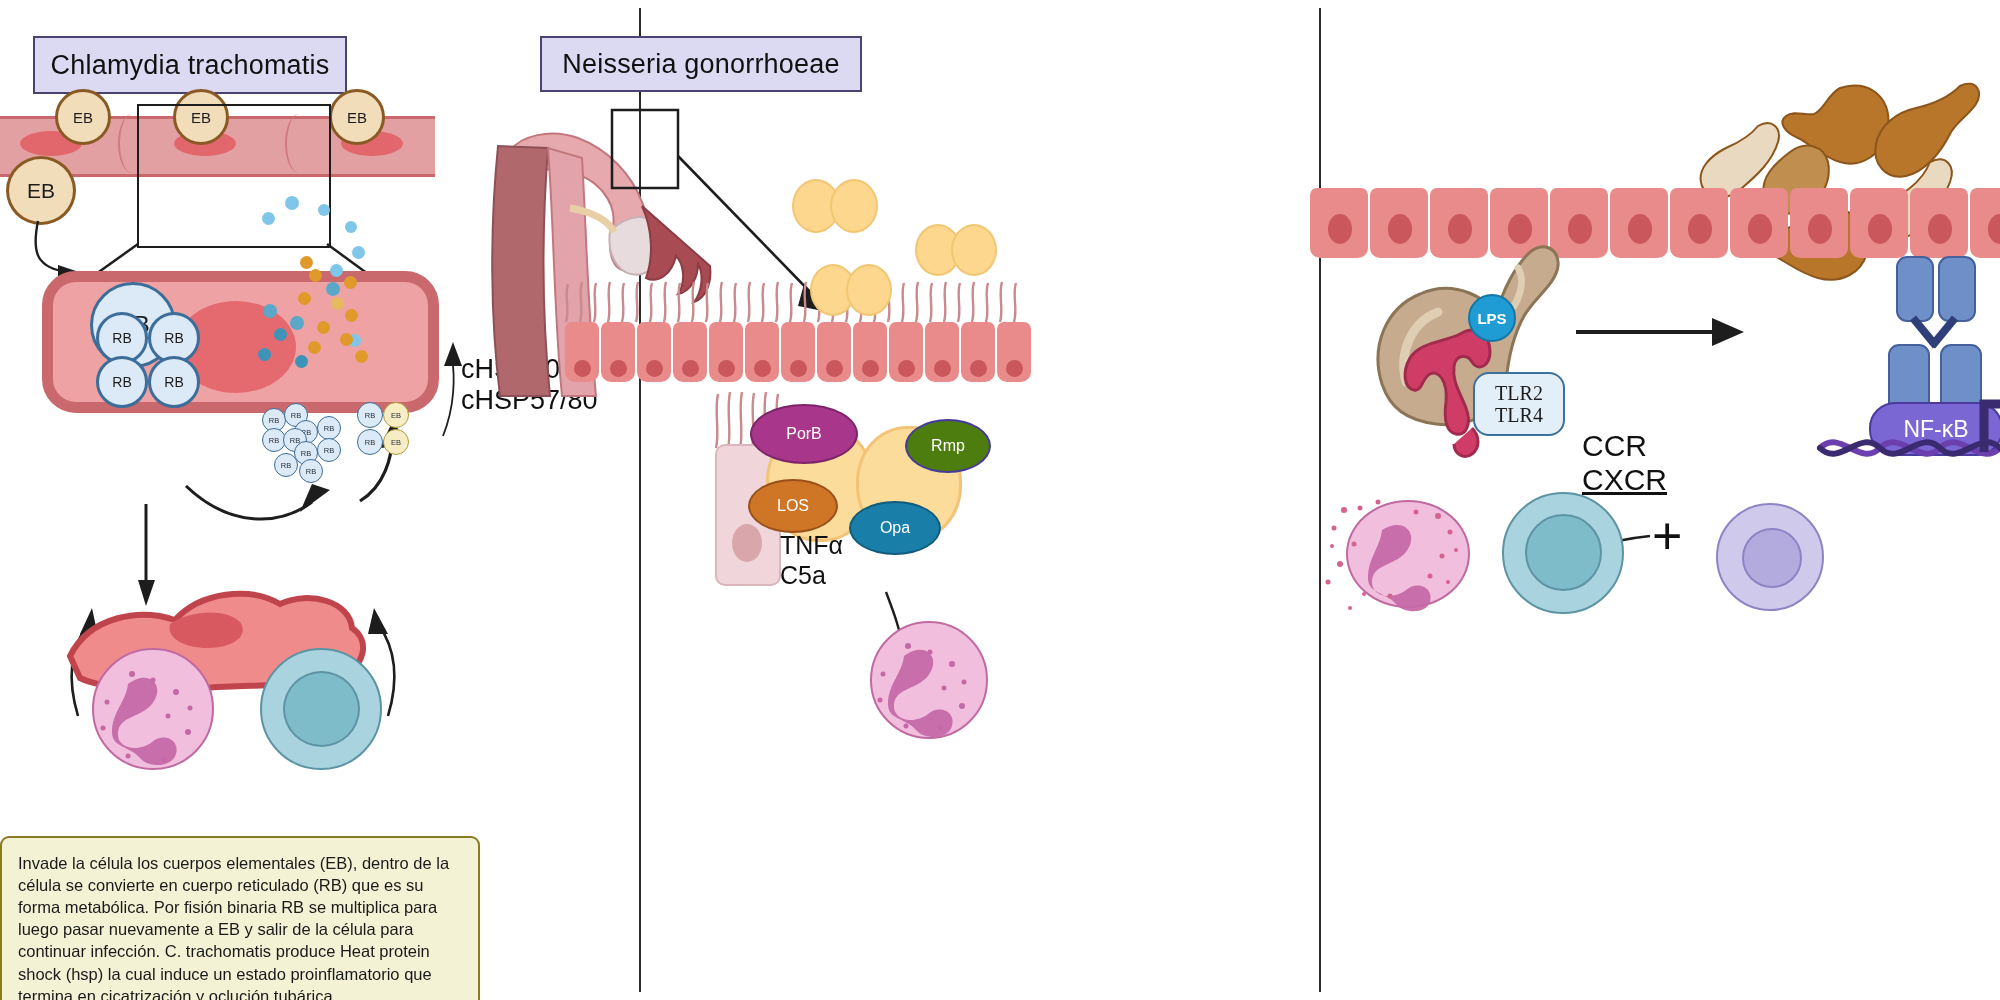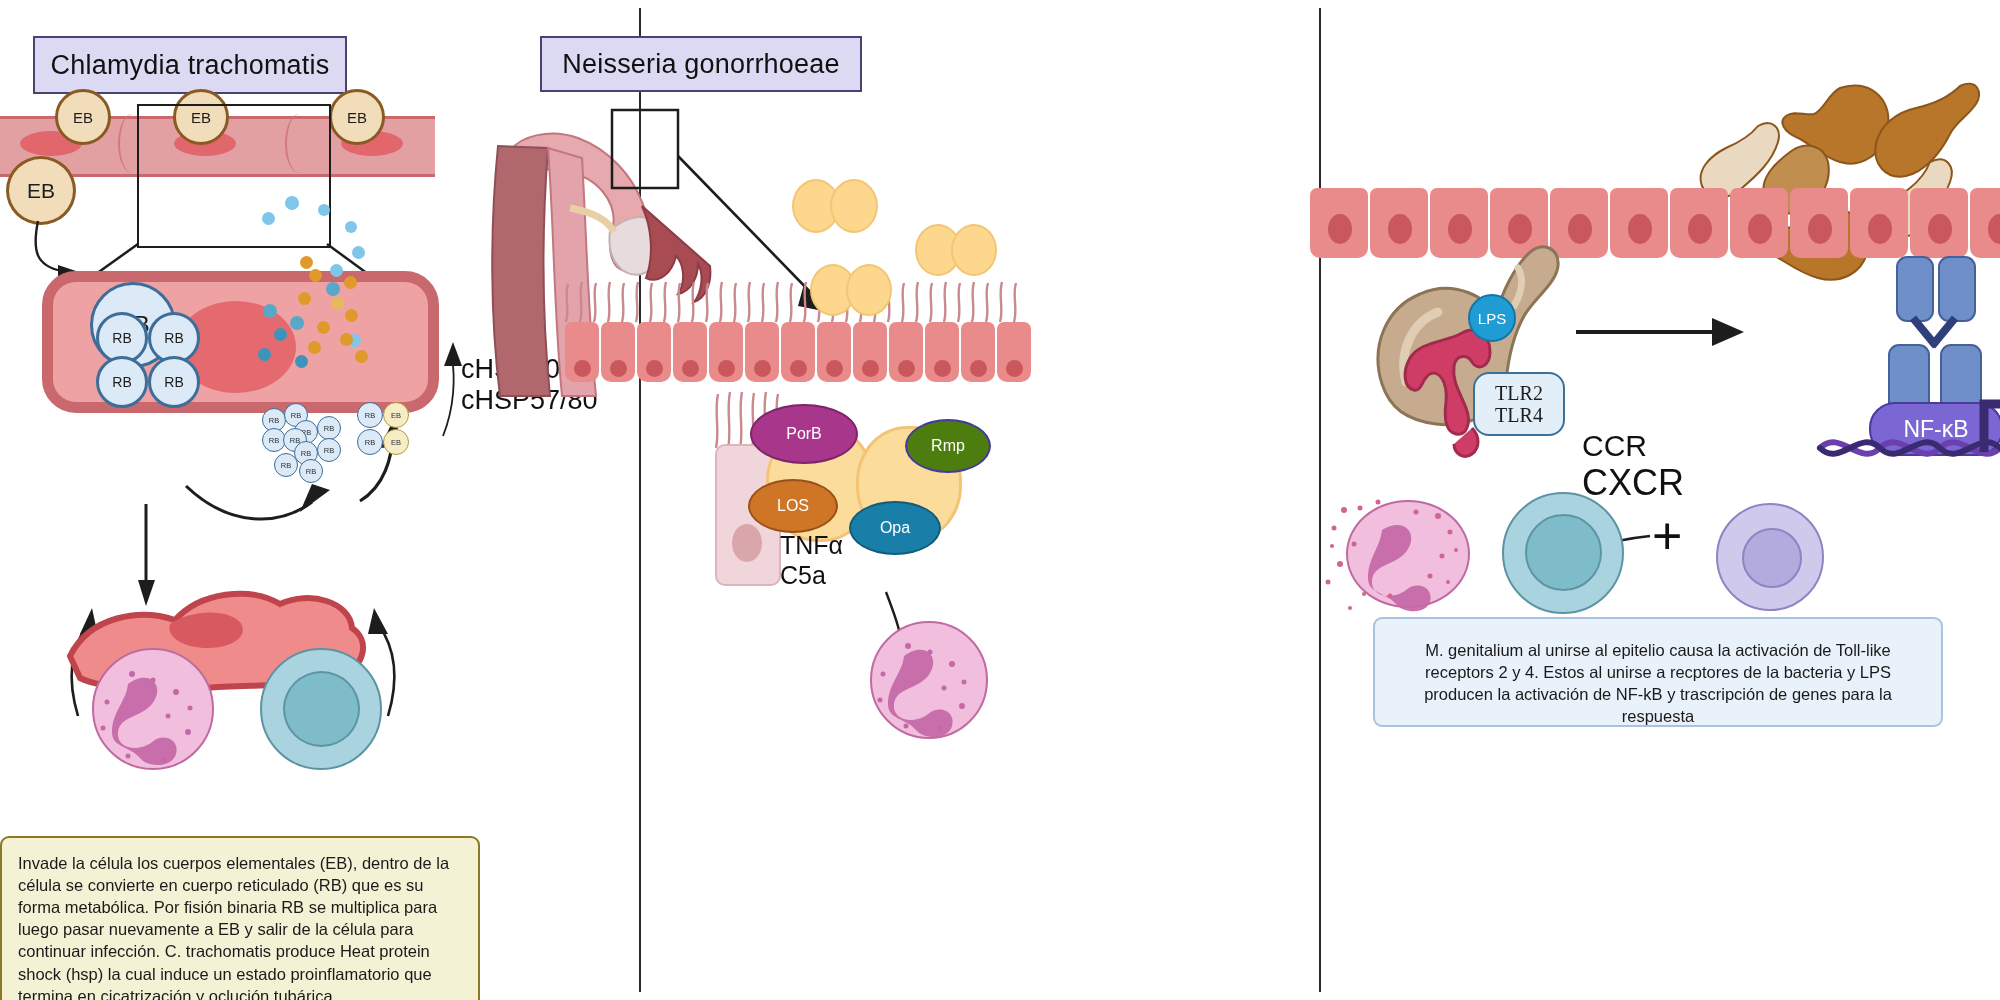--- a/index.html
+++ b/index.html
@@ -75,21 +75,21 @@
   .big-cocc{position:absolute;border-radius:48%;background:#fcdc9a;border:3px solid #f3c477;}
 
   .host-col{position:absolute;background:#f0d5da;border:2px solid #dcb6bd;border-radius:10px;}
   .host-col-nuc{position:absolute;background:#d9a6ac;border-radius:50%;}
 
   .tlr-box{position:absolute;background:#e2eef8;border:2.5px solid #3a7099;border-radius:16px;
            display:flex;flex-direction:column;align-items:center;justify-content:center;
            font-size:20px;color:#1d1d1d;line-height:1.12;font-family:Liberation Serif, serif;}
 
   .lps{position:absolute;border-radius:50%;background:#1f9cd4;border:2px solid #1477a8;
-       display:flex;align-items:center;justify-content:center;color:#fff;font-size:15px;font-weight:normal;}
+       display:flex;align-items:center;justify-content:center;color:#fff;font-size:15px;font-weight:bold;}
 
   .rec-leg{position:absolute;background:#6f8fc9;border:2px solid #45619b;border-radius:11px;}
   .nfkb{position:absolute;background:#7b67d4;border:2.5px solid #4a3a9c;border-radius:26px;
         display:flex;align-items:center;justify-content:center;color:#fff;font-size:23px;}
 
   .plus{position:absolute;font-size:52px;color:#111;line-height:1;}
 
   svg{position:absolute;left:0;top:0;overflow:visible;}
 </style>
 </head>
@@ -535,21 +535,21 @@
         <path d="M500 432 C 520 412, 540 452, 560 432 C 580 412, 600 452, 620 432
                  C 640 412, 660 452, 680 432" stroke="#6b3fae"></path>
         <path d="M500 432 C 520 452, 540 412, 560 432 C 580 452, 600 412, 620 432
                  C 640 452, 660 412, 680 432" stroke="#3a2a70"></path>
       </g>
       <path d="M664 436 L 664 388 L 712 388" fill="none" stroke="#3a2a70" stroke-width="9"></path>
       <path d="M704 370 L 742 388 L 704 406 Z" fill="#3a2a70"></path>
     </svg>
 
     <div class="plain-label" style="left:262px;top:412px;font-size:30px;">CCR</div>
-    <div class="plain-label" style="left:262px;top:446px;font-size:36px;">CXCR</div>
+    <div class="plain-label" style="left:262px;top:446px;font-size:30px;text-decoration:underline;">CXCR</div>
 
     <div class="neutro" style="left:26px;top:484px;width:120px;height:104px;"></div>
     <svg width="680" height="1000">
       <path d="M62 514 C 84 500, 100 518, 86 536 C 74 550, 54 548, 52 564
                C 50 582, 74 584, 86 574 C 98 564, 114 572, 110 586
                C 106 598, 84 598, 76 588 C 66 576, 48 578, 48 562
                C 48 542, 60 532, 62 514 Z" fill="#c569a6" opacity="0.95"></path>
       <g fill="#d4638f">
         <circle cx="24" cy="494" r="3"></circle>
           <circle cx="14" cy="512" r="2.5"></circle>
@@ -572,16 +572,15 @@
       </g>
     </svg>
     <div class="lymph" style="left:182px;top:476px;width:118px;height:118px;"></div>
     <div class="lymph-nuc" style="left:205px;top:498px;width:73px;height:73px;"></div>
 
     <div class="plus" style="left:332px;top:494px;">+</div>
 
     <div class="mono" style="left:396px;top:487px;width:104px;height:104px;"></div>
     <div class="mono-nuc" style="left:422px;top:512px;width:56px;height:56px;"></div>
 
-    <div class="caption cap-blue" style="left:53px;top:601px;width:570px;height:110px;">M. genitalium al unirse al epitelio causa la activación de Toll-like receptors 2 y 4. Estos al unirse a recptores de la bacteria y LPS producen la activación de NF-kB y trascripción de genes para la respuesta</div>
   </div>
 
 </div>
 
 </body></html>

